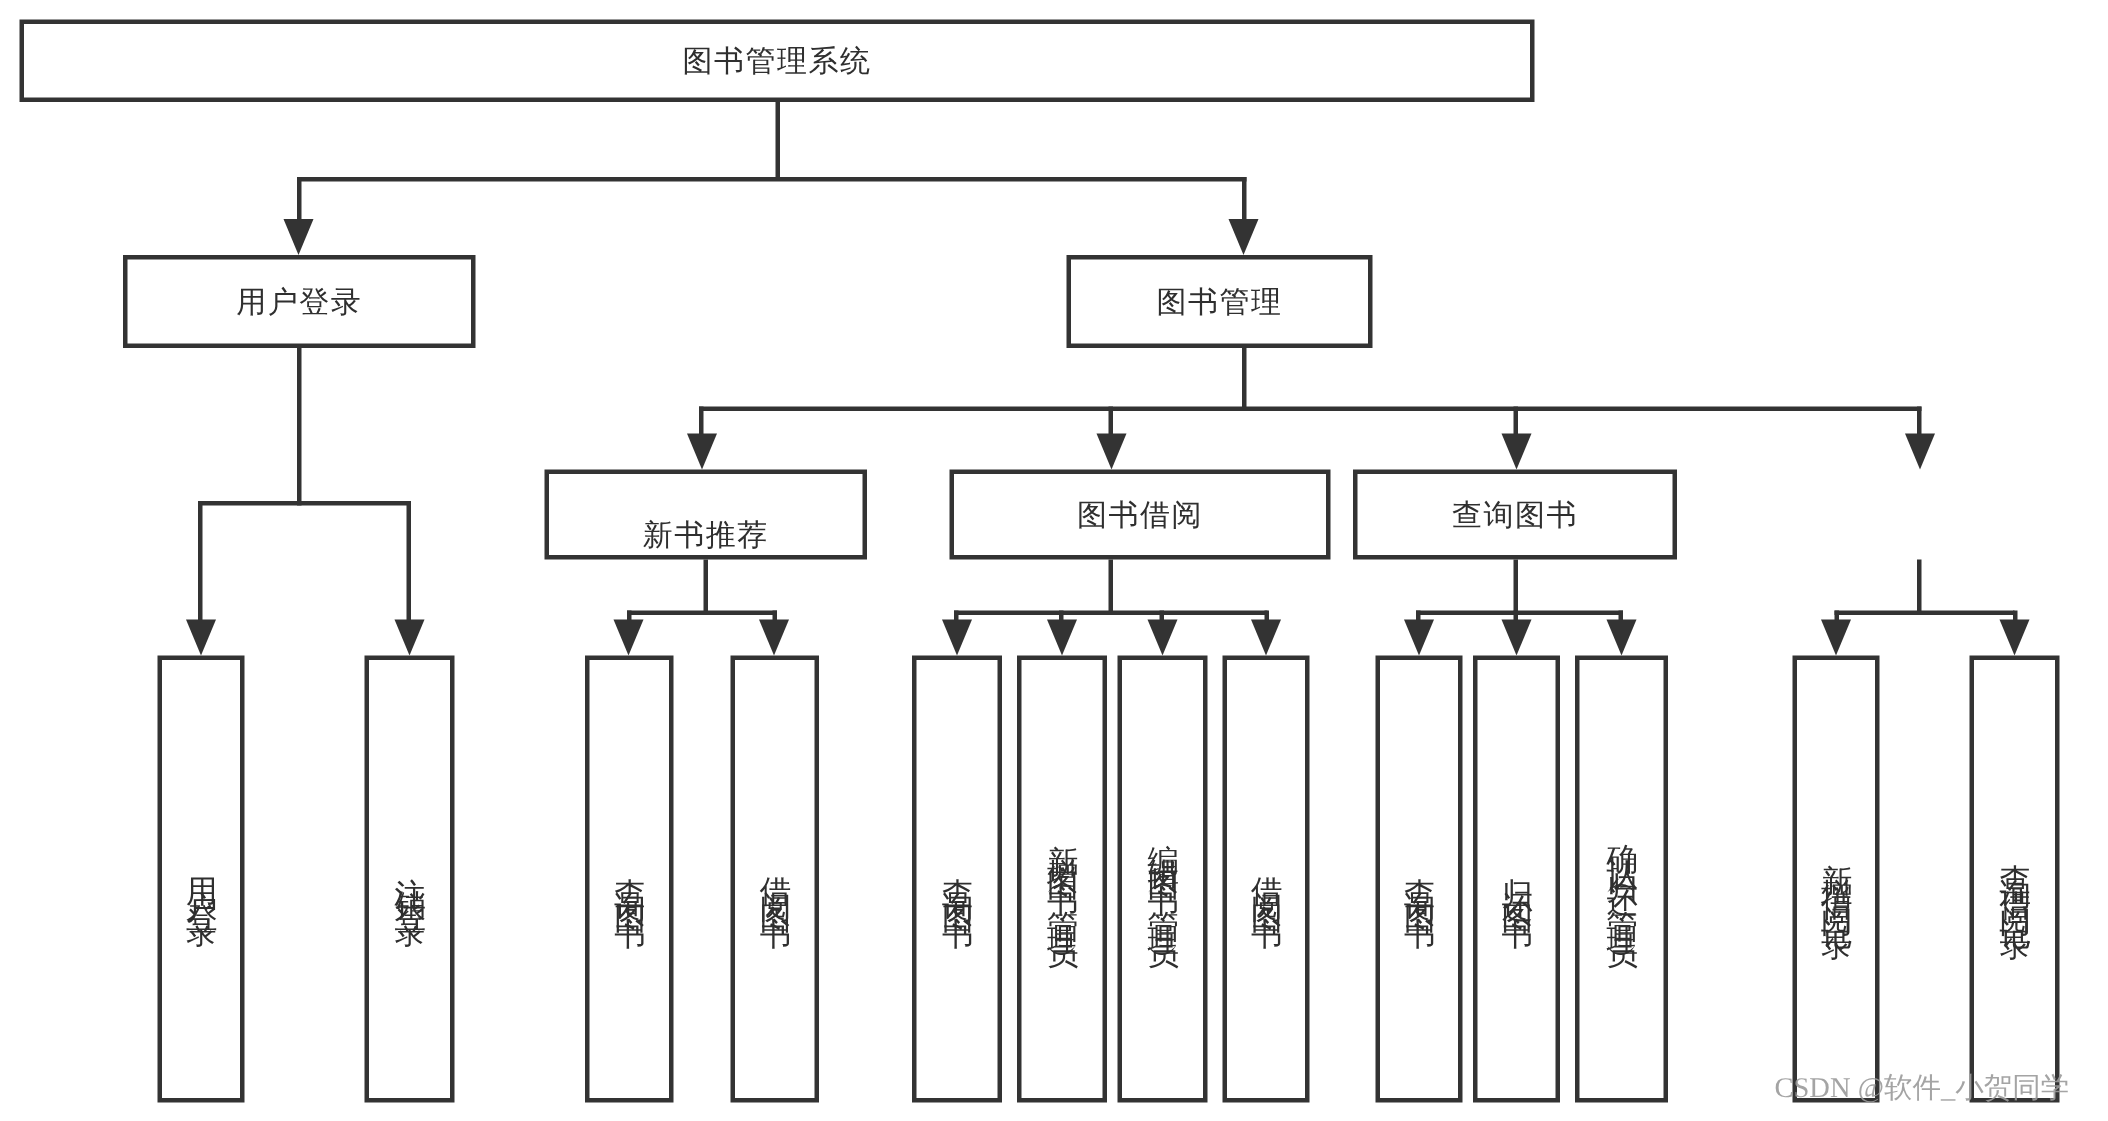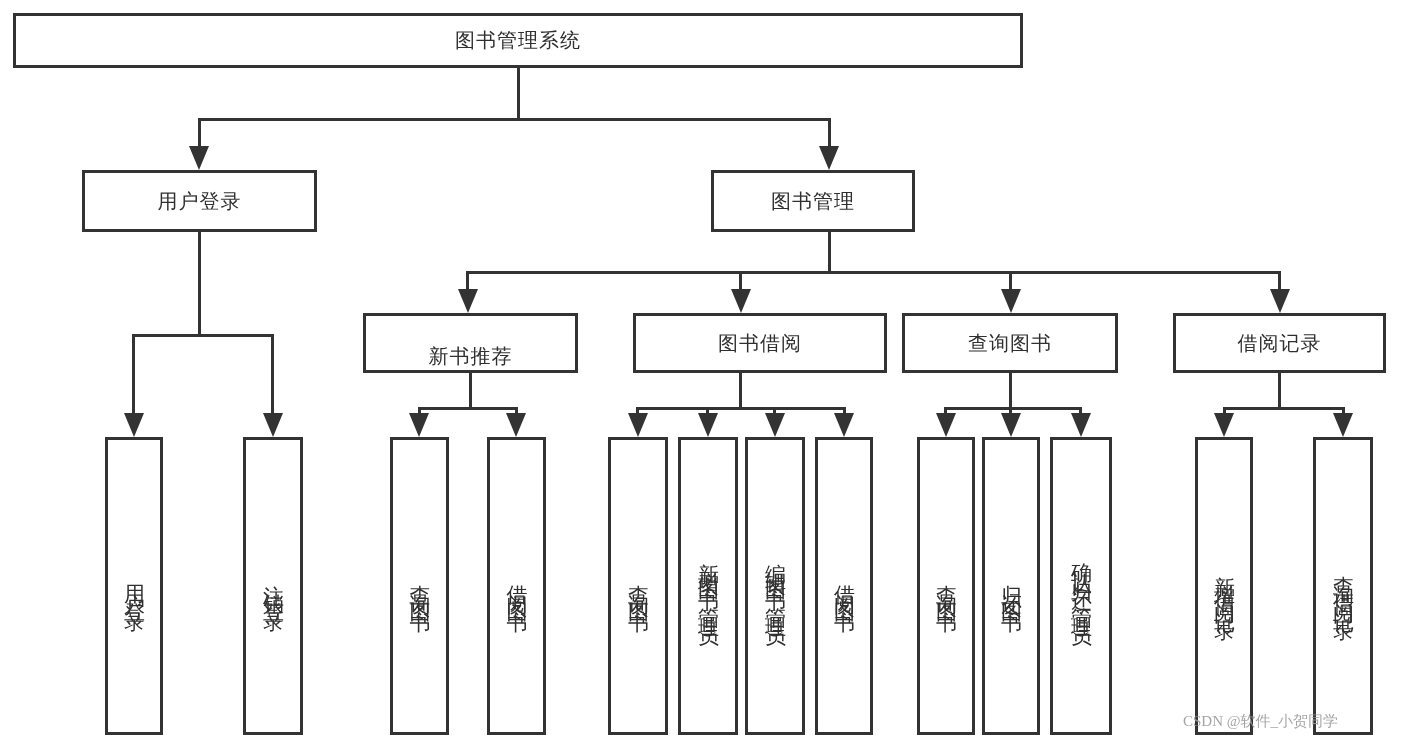--- a/index.html
+++ b/index.html
@@ -50,21 +50,21 @@
     position:absolute;
     width:0;height:0;
     border-left:10px solid transparent;
     border-right:10px solid transparent;
     border-top:24px solid var(--line);
   }
   .watermark{
     position:absolute;
     left:1183px;
     top:712px;
-    font-size:15px;
+    font-size:19px;
     color:var(--watermark);
     opacity:.9;
     white-space:nowrap;
     z-index:5;
   }
 </style>
 </head>
 <body>
 
 <div class="canvas">
@@ -81,23 +81,20 @@
   </div>
 
   <div class="node" style="left:363px;top:313px;width:215px;height:60px;align-items:flex-end;">
     <span>新书推荐</span>
   </div>
   <div class="node" style="left:633px;top:313px;width:254px;height:60px;">
     <span>图书借阅</span>
   </div>
   <div class="node" style="left:902px;top:313px;width:216px;height:60px;">
     <span>查询图书</span>
-  </div>
-  <div class="node" style="left:1173px;top:313px;width:213px;height:60px;">
-    <span>借阅记录</span>
   </div>
 
   <div class="node vert" style="left:105px;top:437px;width:58px;height:298px;">
     <span class="vtxt">用户登录</span>
   </div>
   <div class="node vert" style="left:243px;top:437px;width:60px;height:298px;">
     <span class="vtxt">注销登录</span>
   </div>
 
   <div class="node vert" style="left:390px;top:437px;width:59px;height:298px;">

